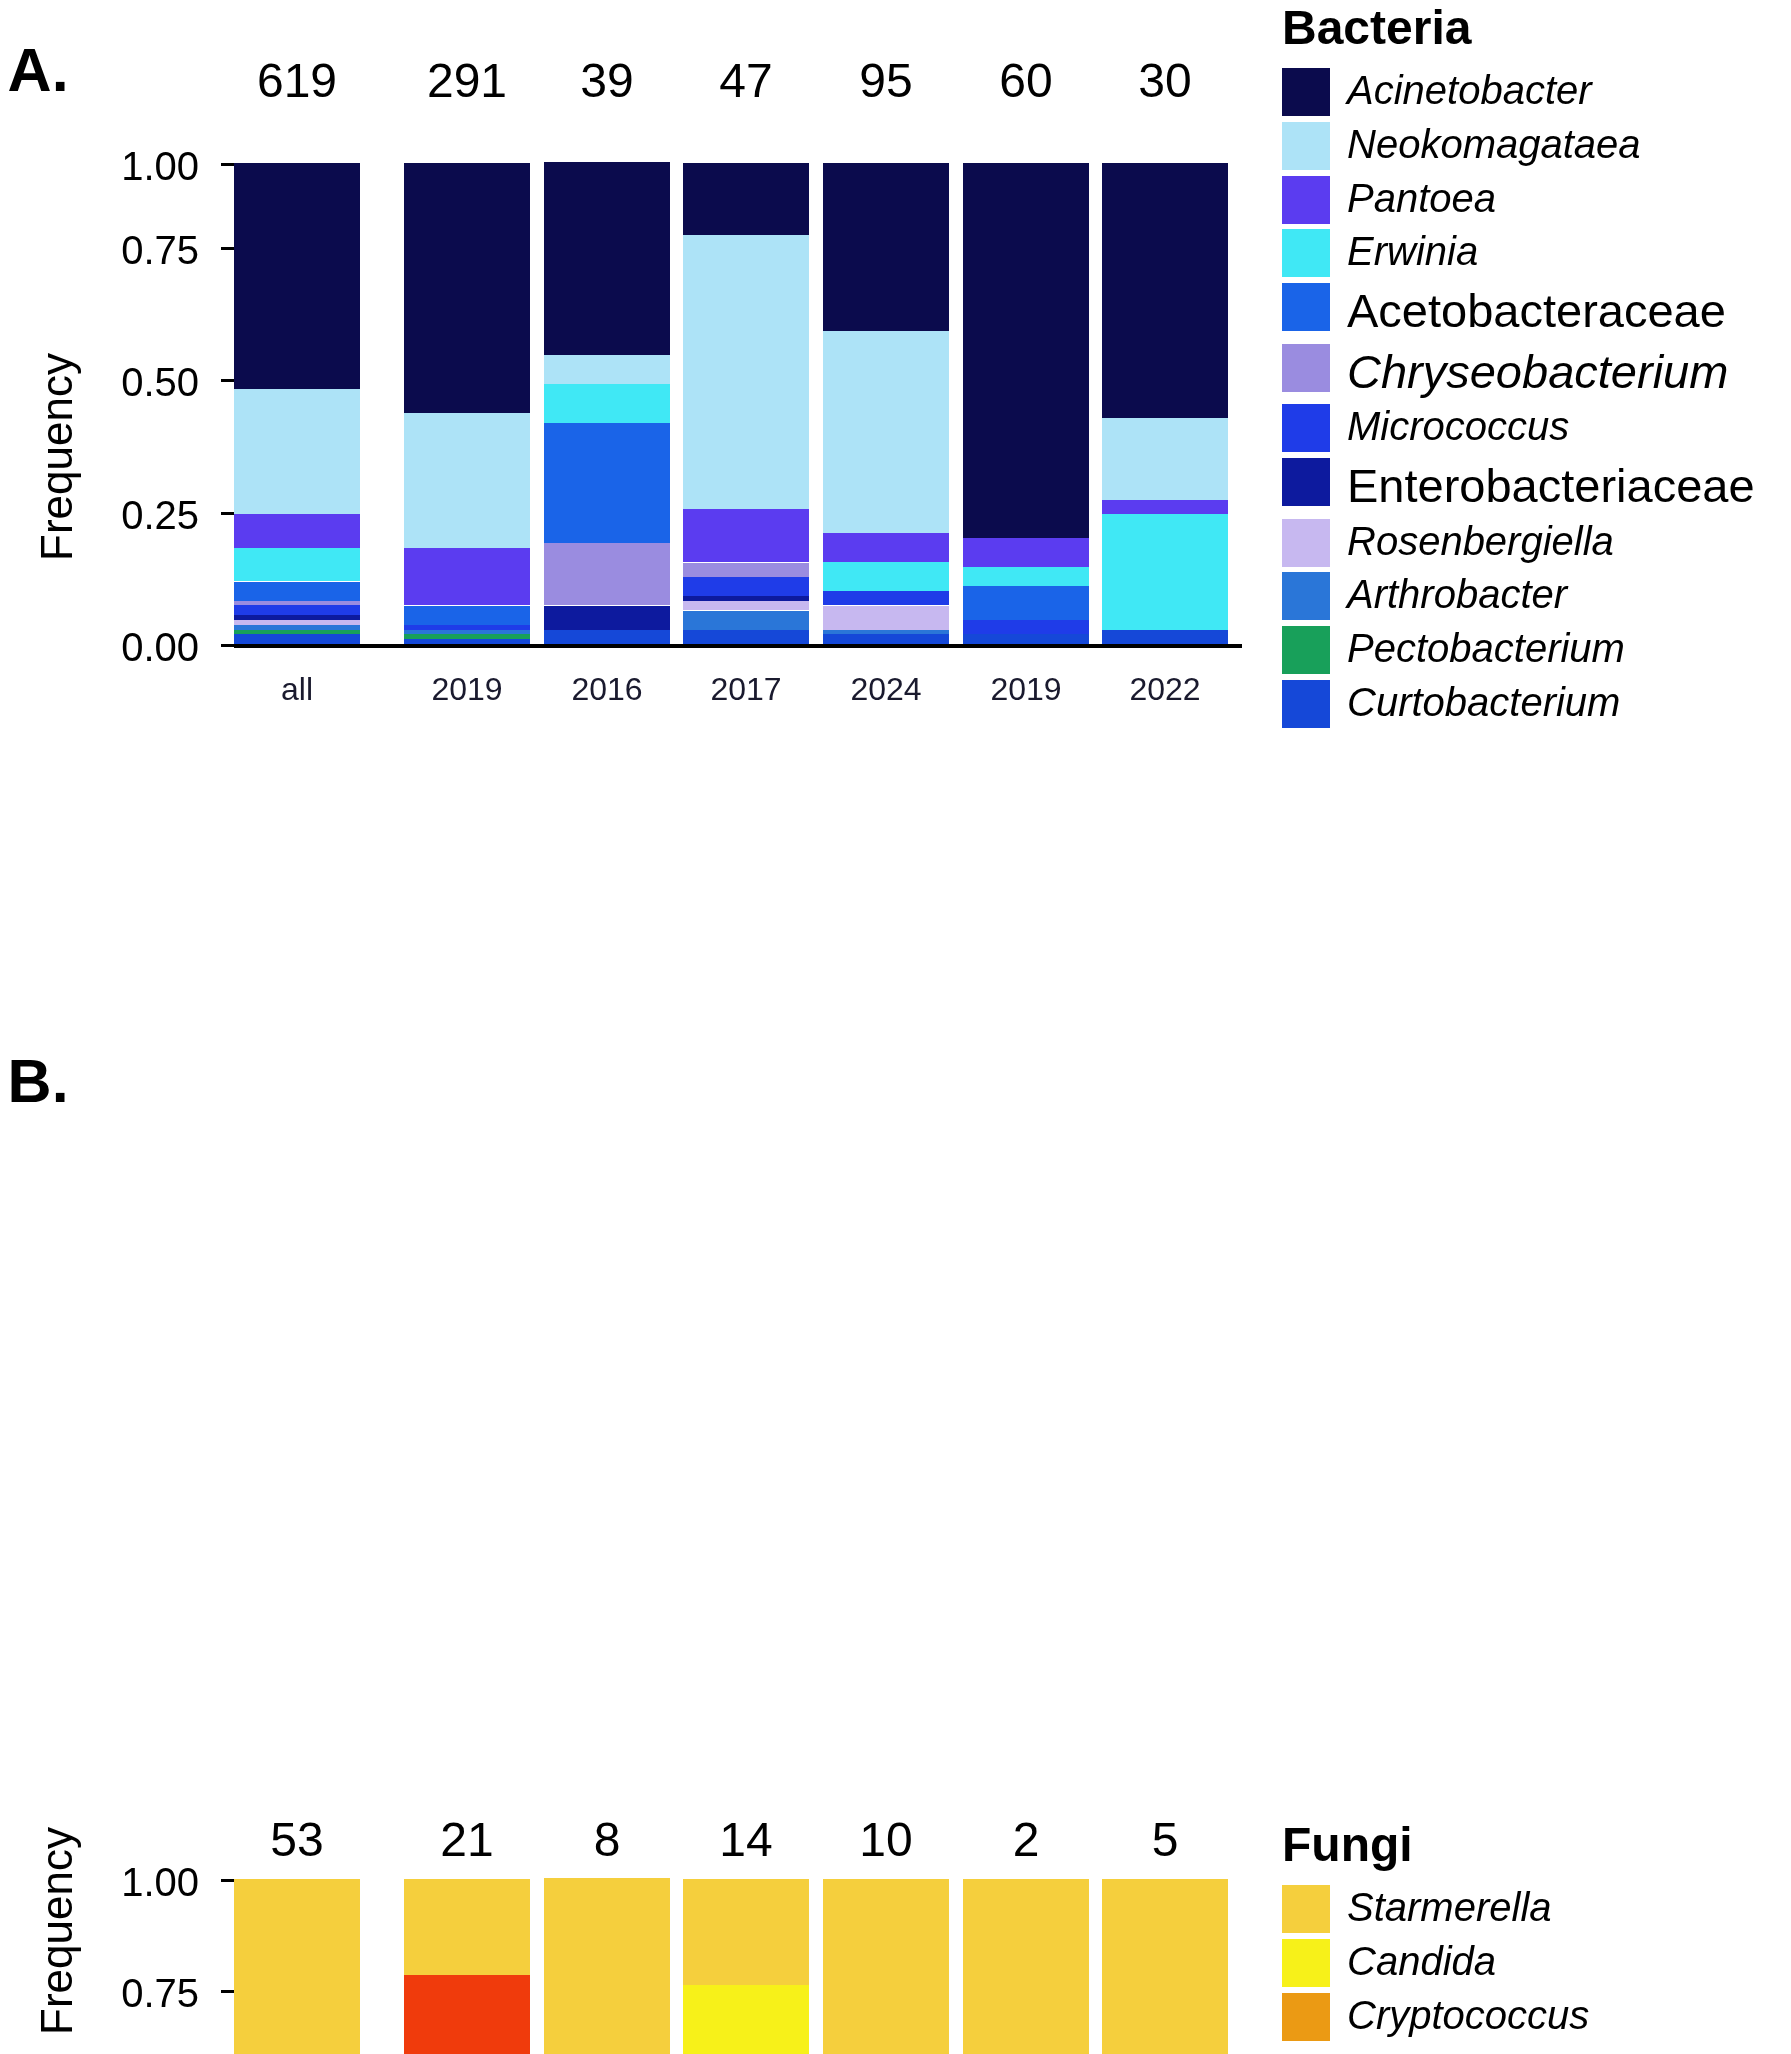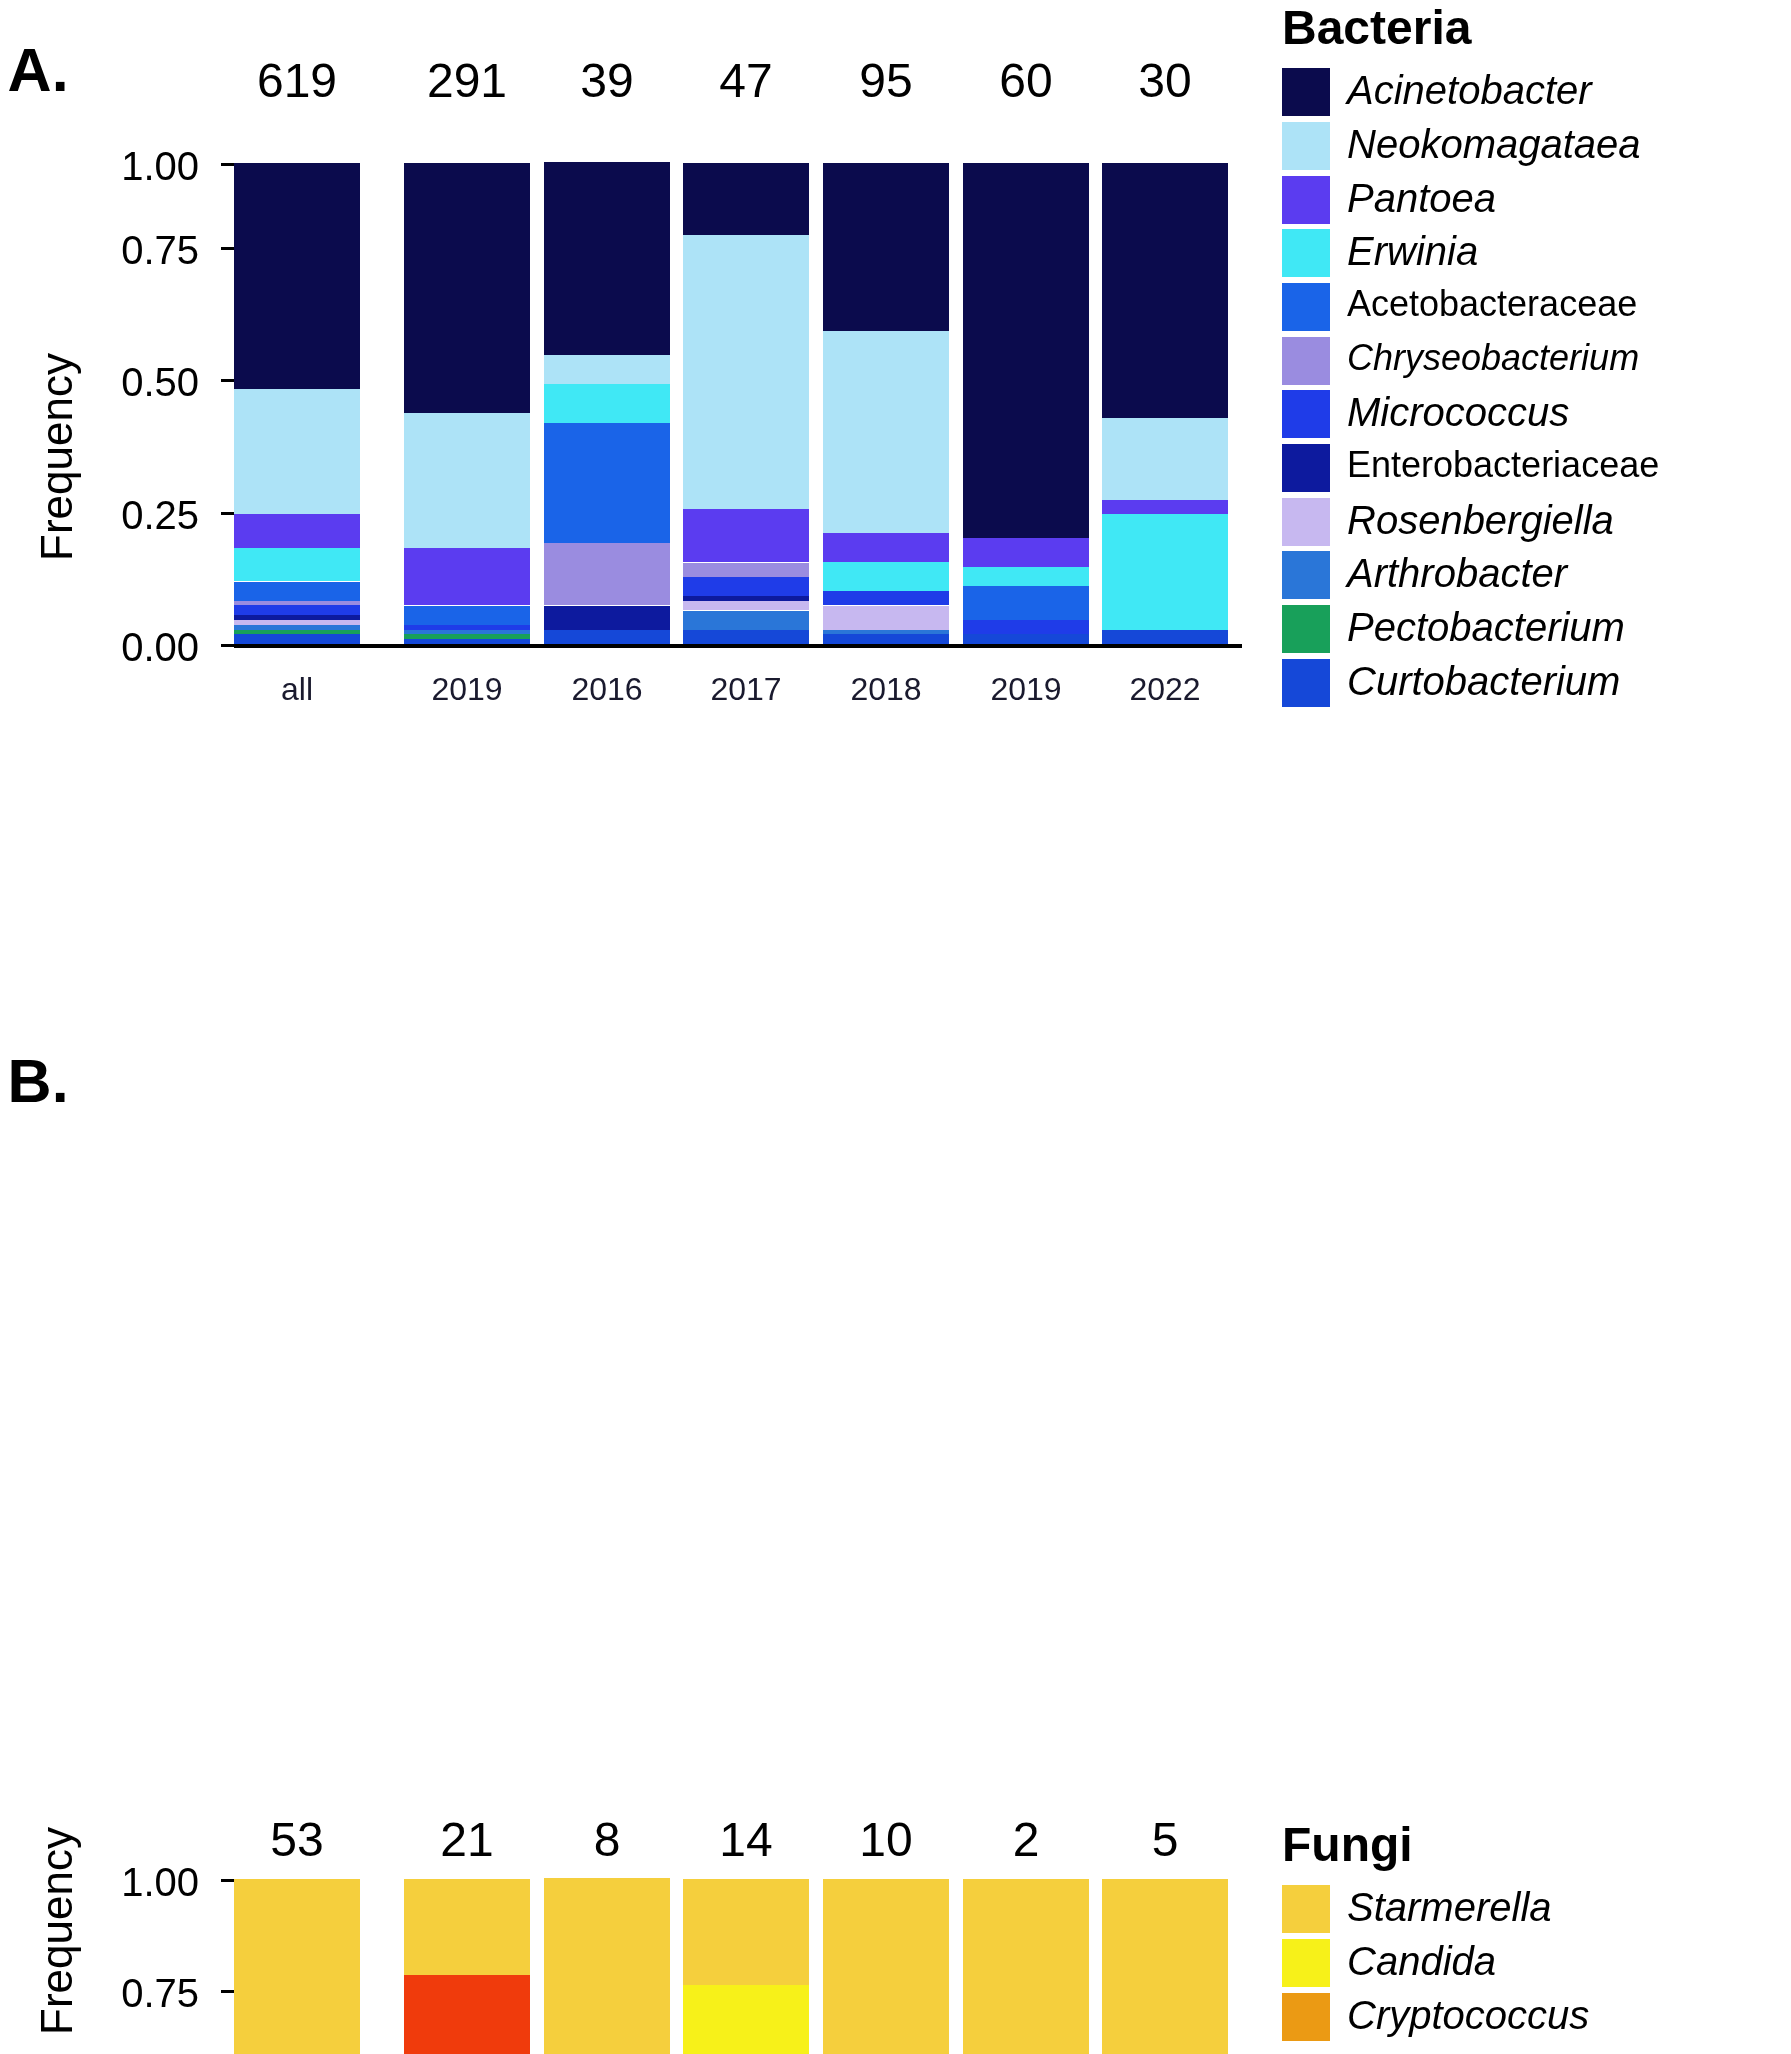--- a/index.html
+++ b/index.html
@@ -21,21 +21,21 @@
   .count-label{position:absolute;font-size:48px;text-align:center;white-space:nowrap;}
   .count-label.bold{font-weight:normal;}
   .x-tick-label{position:absolute;font-size:32px;text-align:center;color:#1a1a2e;white-space:nowrap;}
 
   .legend{position:absolute;}
   .legend-title{font-size:48px;font-weight:bold;margin-bottom:13.3px;}
   .legend-item{display:flex;margin-bottom:5.7px;}
   .legend-swatch{width:48px;height:48px;flex:0 0 48px;margin-right:17px;}
   .legend-label{font-size:40px;white-space:nowrap;}
   .legend-label.ital{font-style:italic;}
-  .legend-label.small{font-size:36px;}
+  .legend-label.small{font-size:47px;}
 </style>
 </head>
 <body>
 
 <div class="panel" id="panel-a">
 
   <div class="panel-letter" style="left:7.6px;top:40px;">A.</div>
 
   <div class="y-axis-title" style="left:32px;top:561px;">Frequency</div>
 
@@ -132,21 +132,21 @@
       <div class="count-label" style="left: 683px; top: 53px; width: 126px;">47</div>
       <div class="count-label" style="left: 823px; top: 53px; width: 126px;">95</div>
       <div class="count-label" style="left: 963px; top: 53px; width: 126px;">60</div>
       <div class="count-label" style="left: 1102px; top: 53px; width: 126px;">30</div>
     </div>
   <div id="xticks-a">
       <div class="x-tick-label" style="left: 234px; top: 671px; width: 126px;">all</div>
       <div class="x-tick-label" style="left: 404px; top: 671px; width: 126px;">2019</div>
       <div class="x-tick-label" style="left: 544px; top: 671px; width: 126px;">2016</div>
       <div class="x-tick-label" style="left: 683px; top: 671px; width: 126px;">2017</div>
-      <div class="x-tick-label" style="left: 823px; top: 671px; width: 126px;">2018</div>
+      <div class="x-tick-label" style="left: 823px; top: 671px; width: 126px;">2024</div>
       <div class="x-tick-label" style="left: 963px; top: 671px; width: 126px;">2019</div>
       <div class="x-tick-label" style="left: 1102px; top: 671px; width: 126px;">2022</div>
     </div>
 
   <div class="legend" id="legend-a" style="left:1282px;top:0px;">
     <div class="legend-title">Bacteria</div>
     <div id="legend-a-items">
         <div class="legend-item">
           <div class="legend-swatch" style="background: rgb(11, 11, 77);"></div>
           <div class="legend-label ital">Acinetobacter</div>

